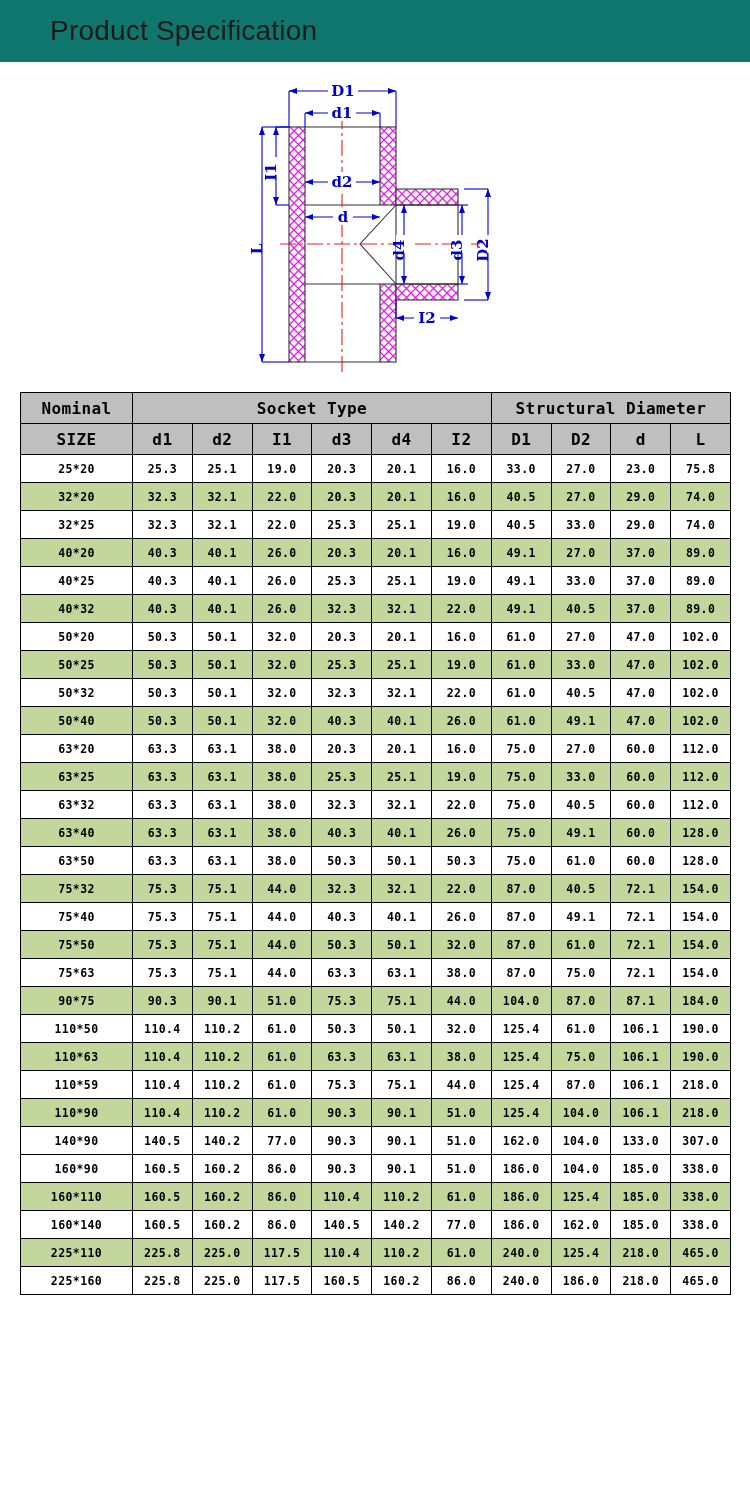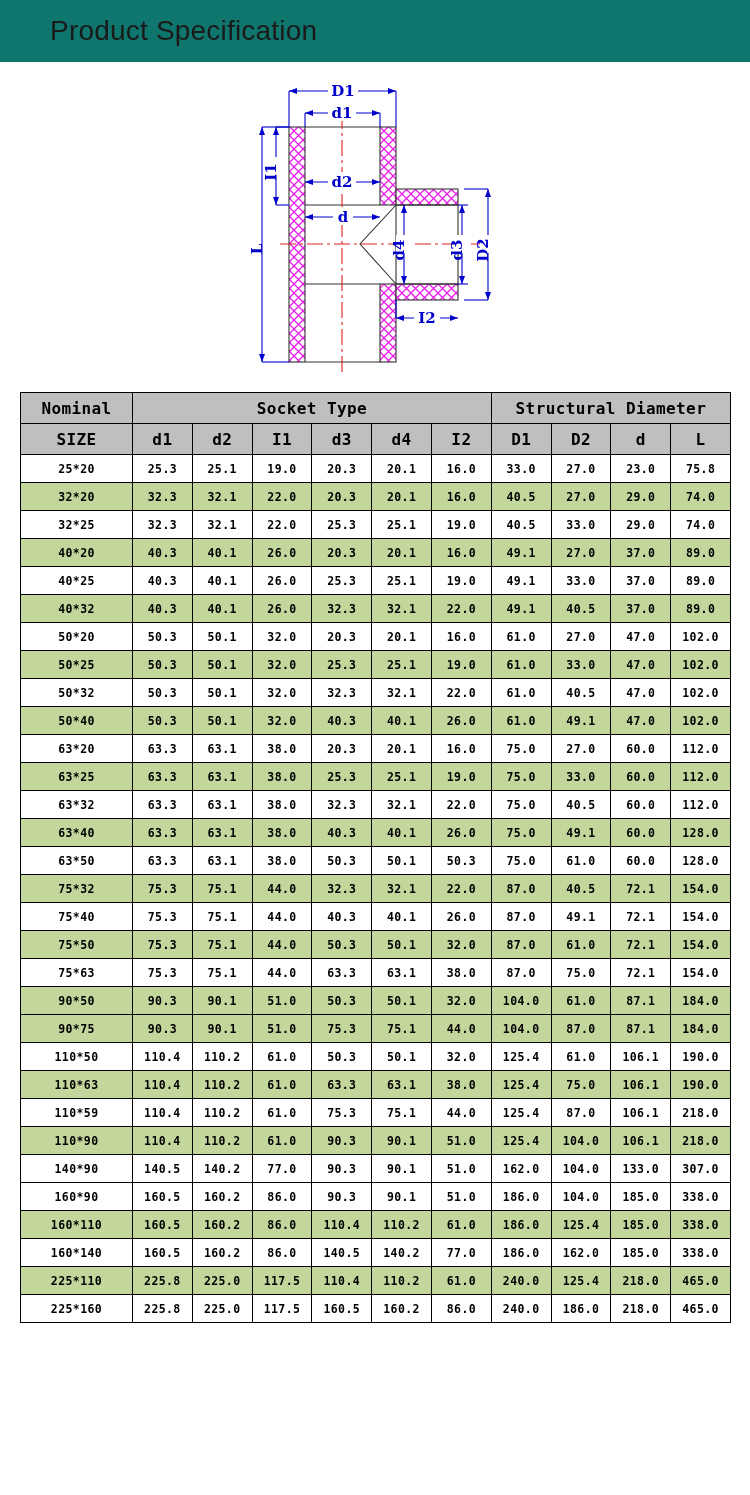--- a/index.html
+++ b/index.html
@@ -465,33 +465,20 @@
           <td>44.0</td>
           <td>63.3</td>
           <td>63.1</td>
           <td>38.0</td>
           <td>87.0</td>
           <td>75.0</td>
           <td>72.1</td>
           <td>154.0</td>
         </tr>
         <tr class="row-alt">
-          <td>90*50</td>
-          <td>90.3</td>
-          <td>90.1</td>
-          <td>51.0</td>
-          <td>50.3</td>
-          <td>50.1</td>
-          <td>32.0</td>
-          <td>104.0</td>
-          <td>61.0</td>
-          <td>87.1</td>
-          <td>184.0</td>
-        </tr>
-        <tr class="row-alt">
           <td>90*75</td>
           <td>90.3</td>
           <td>90.1</td>
           <td>51.0</td>
           <td>75.3</td>
           <td>75.1</td>
           <td>44.0</td>
           <td>104.0</td>
           <td>87.0</td>
           <td>87.1</td>

